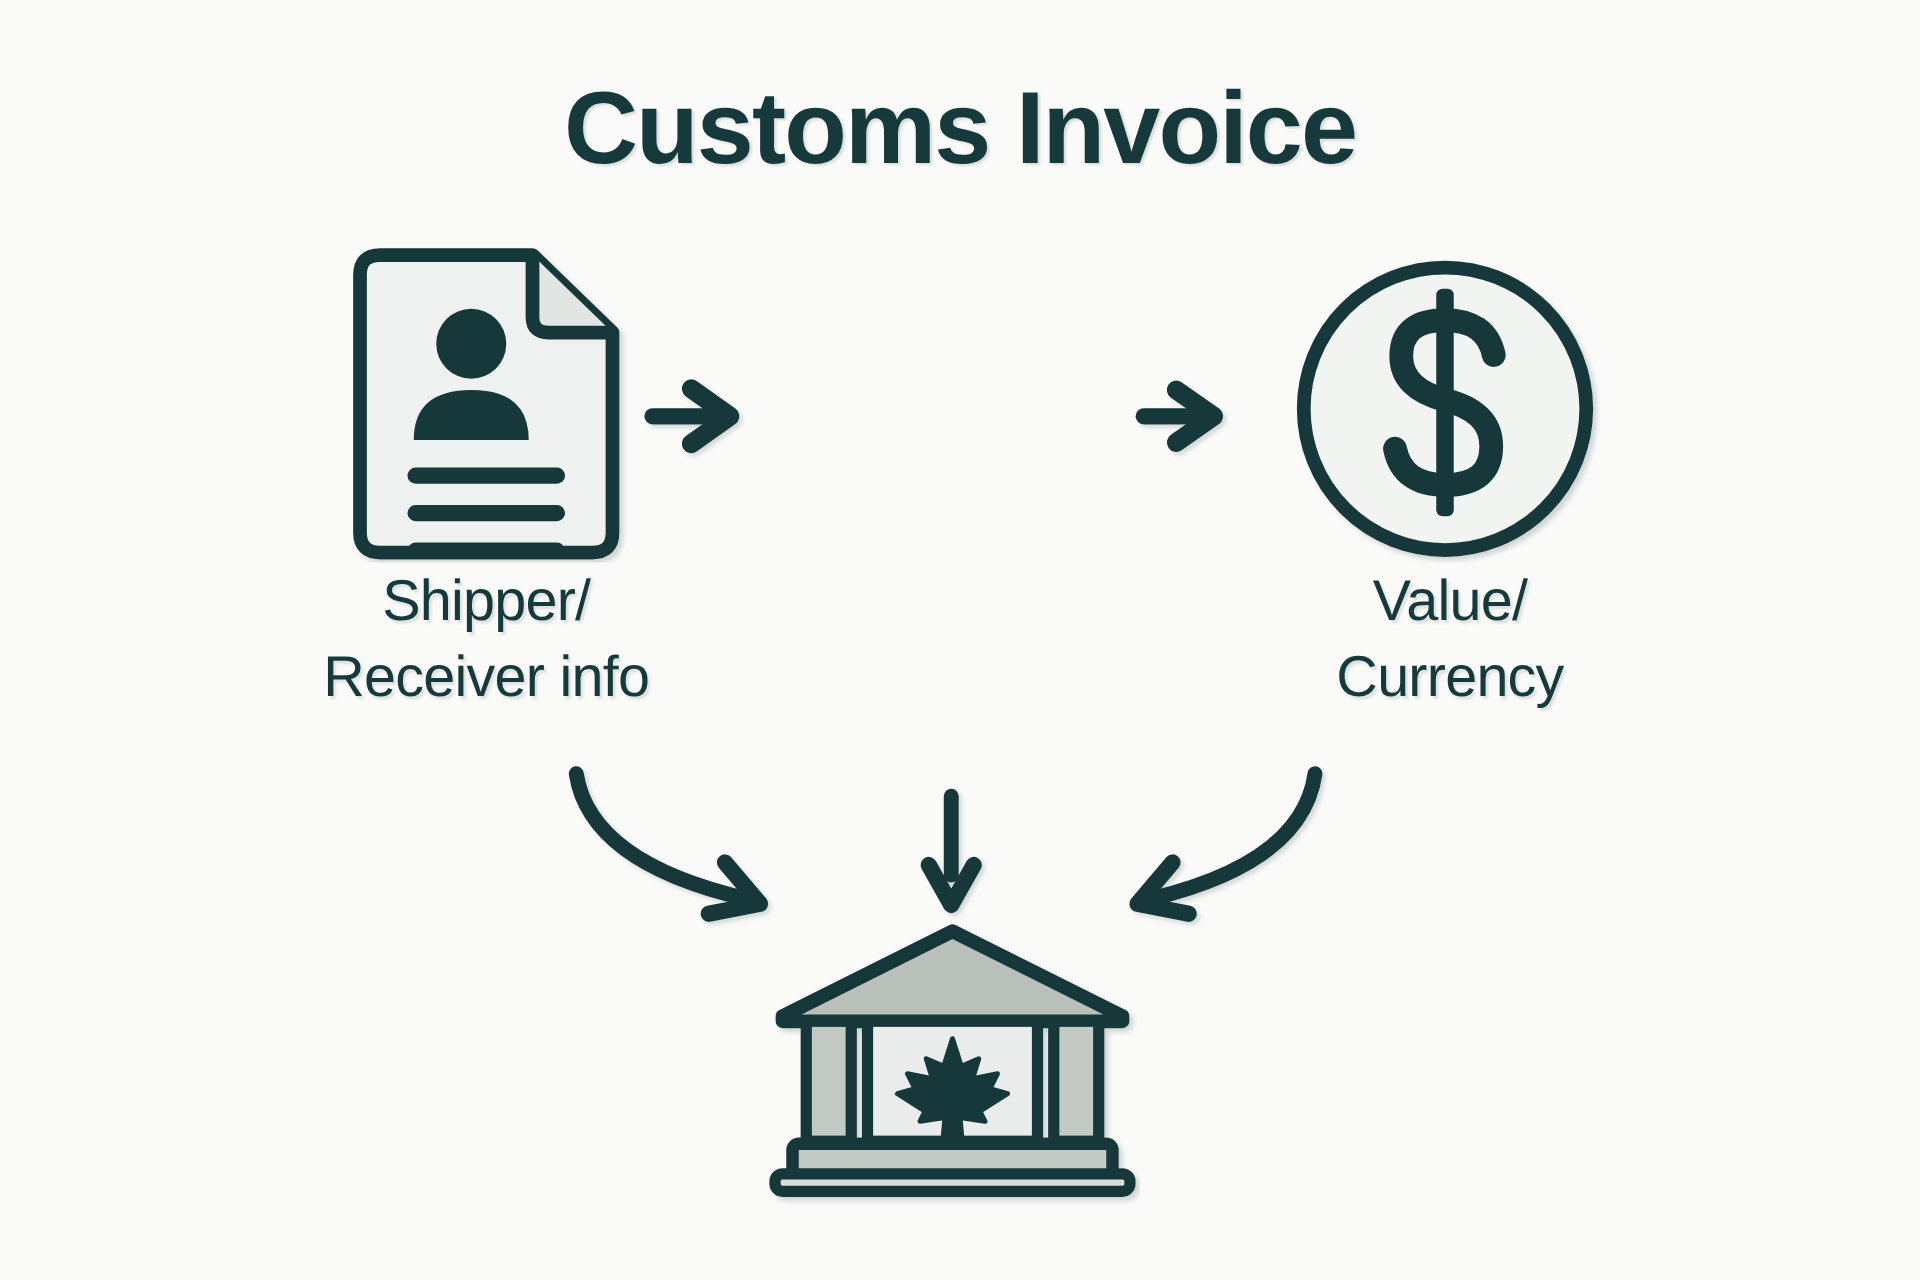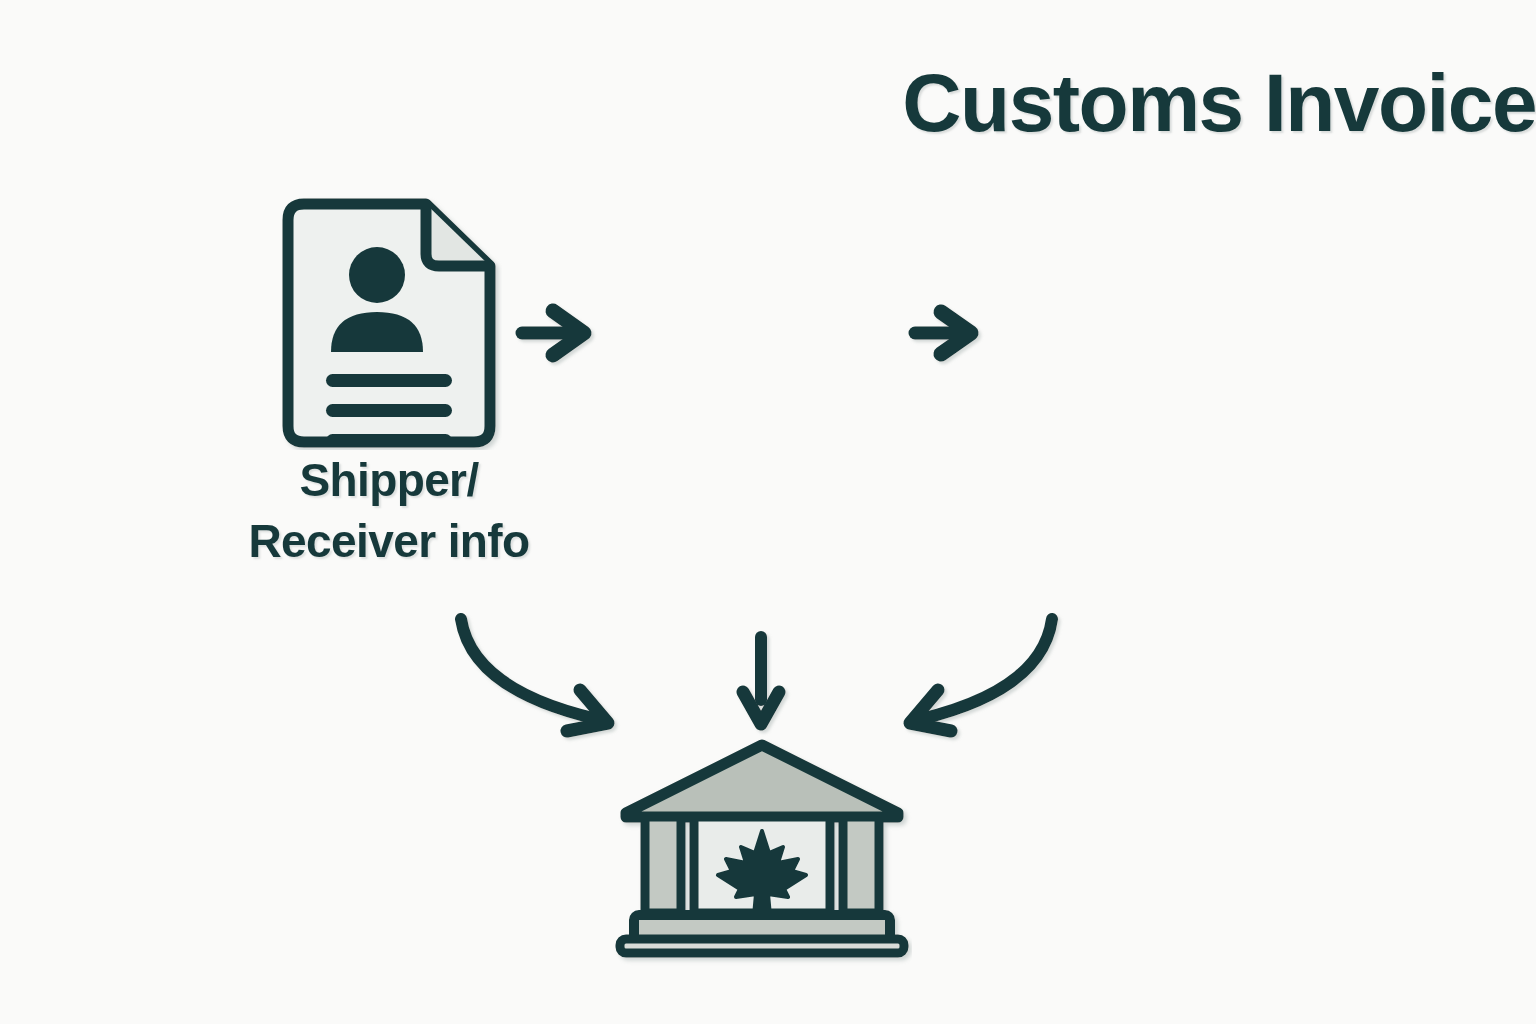--- a/index.html
+++ b/index.html
@@ -18,39 +18,39 @@
     position: absolute;
     inset: 0;
     width: 1536px;
     height: 1024px;
   }
   .page-title {
     position: absolute;
     left: 0;
     top: 62px;
     width: 1536px;
-    text-align: right;
+    text-align: center;
     font-size: 82px;
     font-weight: 700;
     color: #16393b;
     letter-spacing: -1.5px;
     line-height: 1;
     text-shadow: 2px 2px 2px rgba(120,130,130,0.25);
   }
   .node {
     position: absolute;
     text-align: center;
   }
   .node-icon {
     display: block;
     margin: 0 auto;
   }
   .node-label {
     font-size: 46px;
-    font-weight: 700;
+    font-weight: 400;
     color: #16393b;
     line-height: 1.32;
     letter-spacing: -0.6px;
     text-shadow: 2px 2px 2px rgba(120,130,130,0.22);
     white-space: pre-line;
   }
   .svg-layer {
     position: absolute;
     left: 0;
     top: 0;
@@ -84,20 +84,36 @@
         <rect x="50" y="178" width="126" height="13" rx="6.5" fill="#16393b"></rect>
         <rect x="50" y="208" width="126" height="13" rx="6.5" fill="#16393b"></rect>
         <rect x="50" y="238" width="126" height="13" rx="6.5" fill="#16393b"></rect>
       </g>
     </svg>
     <div class="node-label">Shipper/
 Receiver info</div>
   </div>
 
 
+  <div class="node" style="left:1000px; top:196px; width:320px;">
+    <svg class="node-icon" width="246" height="254" viewBox="0 0 246 254">
+      <defs>
+        <filter id="sh3" x="-20%" y="-20%" width="150%" height="150%">
+          <feDropShadow dx="3" dy="3" stdDeviation="2.2" flood-color="#9aa6a4" flood-opacity="0.45"></feDropShadow>
+        </filter>
+      </defs>
+      <g filter="url(#sh3)">
+        <circle cx="119" cy="131" r="113" fill="#f2f4f2" stroke="#16393b" stroke-width="11"></circle>
+        <path d="M158 88 Q152 60 119 60 Q84 60 84 89 Q84 115 119 124 Q156 133 156 161 Q156 192 119 192 Q85 192 79 163" fill="none" stroke="#16393b" stroke-width="19" stroke-linecap="round" stroke-linejoin="round"></path>
+        <rect x="112" y="35" width="14" height="182" rx="5" fill="#16393b"></rect>
+      </g>
+    </svg>
+    <div class="node-label">Value/
+Currency</div>
+  </div>
 
   <svg class="svg-layer" viewBox="0 0 1536 1024">
     <defs>
       <filter id="shA" x="-30%" y="-30%" width="170%" height="170%">
         <feDropShadow dx="2.5" dy="2.5" stdDeviation="1.8" flood-color="#9aa6a4" flood-opacity="0.4"></feDropShadow>
       </filter>
     </defs>
 
     <g filter="url(#shA)">
       <path d="M522 333 L572 333" stroke="#16393b" stroke-width="13" stroke-linecap="round" fill="none"></path>

